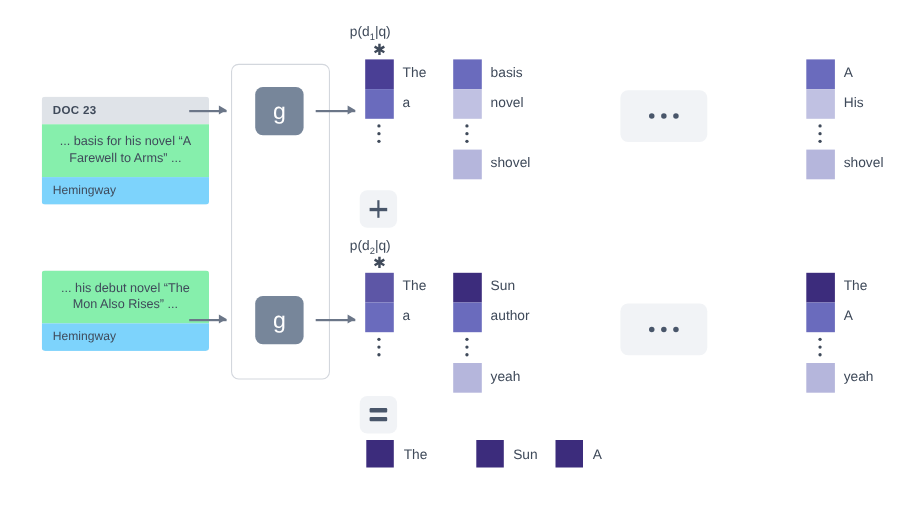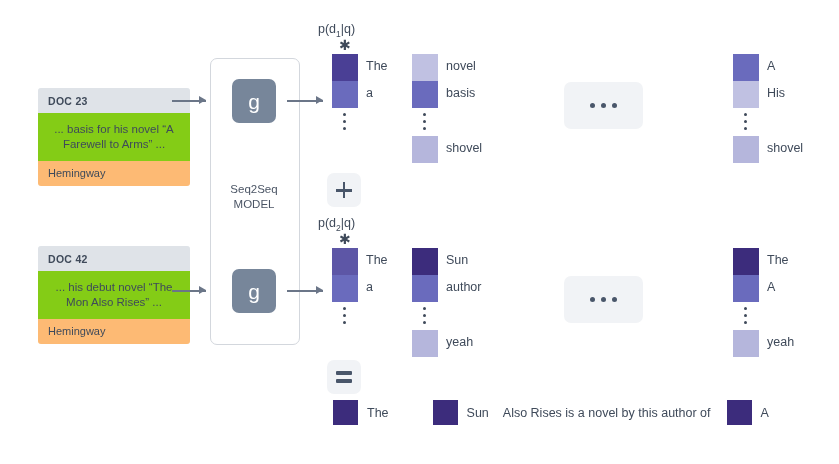--- a/index.html
+++ b/index.html
@@ -37,24 +37,24 @@
     letter-spacing: 0.3px;
     color: #3f4a5a;
     padding: 7px 10px 6px 10px;
   }
   .doc-body {
     padding: 9px 8px 9px 8px;
     font-size: 11.5px;
     line-height: 15px;
     text-align: center;
     color: #3f4a5a;
-    background: #84cc16;
+    background: #86efac;
   }
   .doc-footer {
-    background: #fdba74;
+    background: #7dd3fc;
     font-size: 11px;
     color: #3f4a5a;
     padding: 6px 10px 7px 10px;
   }
 
   
   .model-box {
     position: absolute;
     left: 210px;
     top: 58px;
@@ -248,45 +248,40 @@
 
 <div class="canvas">
 
   <div class="doc-card" style="left:38px; top:56px;margin-top:32px;">
     <div class="doc-header">DOC 23</div>
     <div class="doc-body">... basis for his novel “A Farewell to Arms” ...</div>
     <div class="doc-footer">Hemingway</div>
   </div>
 
   <div class="doc-card" style="left:38px; top:246px;">
-    <div class="doc-header">DOC 42</div>
     <div class="doc-body">... his debut novel “The Mon Also Rises” ...</div>
     <div class="doc-footer">Hemingway</div>
   </div>
 
   <div class="arrow" style="left:172px; top:96px; width:34px;">
     <div class="shaft"></div>
     <div class="head"></div>
   </div>
   <div class="arrow" style="left:172px; top:286px; width:34px;">
     <div class="shaft"></div>
     <div class="head"></div>
   </div>
 
   <div class="model-box"></div>
   <div class="g-box" style="left:232px; top:79px;">
     <span>g</span>
   </div>
   <div class="g-box" style="left:232px; top:269px;">
     <span>g</span>
   </div>
-  <div class="model-label">
-    <div>Seq2Seq</div>
-    <div>MODEL</div>
-  </div>
 
   <div class="arrow" style="left:287px; top:96px; width:36px;">
     <div class="shaft"></div>
     <div class="head"></div>
   </div>
   <div class="arrow" style="left:287px; top:286px; width:36px;">
     <div class="shaft"></div>
     <div class="head"></div>
   </div>
 
@@ -306,26 +301,26 @@
     </div>
     <div class="vdots">
       <i class="dot d1"></i>
         <i class="dot d2"></i>
         <i class="dot d3"></i>
     </div>
   </div>
 
   <div class="prob-col" style="left:412px; top:54px;">
     <div class="prob-row">
+      <div class="swatch" style="background:#6a6bbd;"></div>
+      <div class="prob-text">basis</div>
+    </div>
+    <div class="prob-row">
       <div class="swatch" style="background:#c0c1e2;"></div>
       <div class="prob-text">novel</div>
-    </div>
-    <div class="prob-row">
-      <div class="swatch" style="background:#6a6bbd;"></div>
-      <div class="prob-text">basis</div>
     </div>
     <div class="vdots">
       <i class="dot d1"></i>
         <i class="dot d2"></i>
         <i class="dot d3"></i>
     </div>
     <div class="prob-row">
       <div class="swatch" style="background:#b5b6dc;"></div>
       <div class="prob-text">shovel</div>
     </div>
@@ -436,18 +431,17 @@
   <div class="op-tile" style="left:327px; top:360px;">
     <div class="op-eq-bar b1"></div>
     <div class="op-eq-bar b2"></div>
   </div>
 
   <div class="out-row">
     <div class="out-swatch" style="background:#3C2C7C;"></div>
     <div class="out-text" style="margin-left:9px;">The</div>
     <div class="out-swatch" style="background:#3C2C7C; margin-left:44px;"></div>
     <div class="out-text" style="margin-left:9px;">Sun</div>
-    <div class="out-text" style="margin-left:14px;">Also Rises is a novel by this author of</div>
     <div class="out-swatch" style="background:#3C2C7C; margin-left:16px;"></div>
     <div class="out-text" style="margin-left:9px;">A</div>
   </div>
 
 </div>
 
 </body></html>

